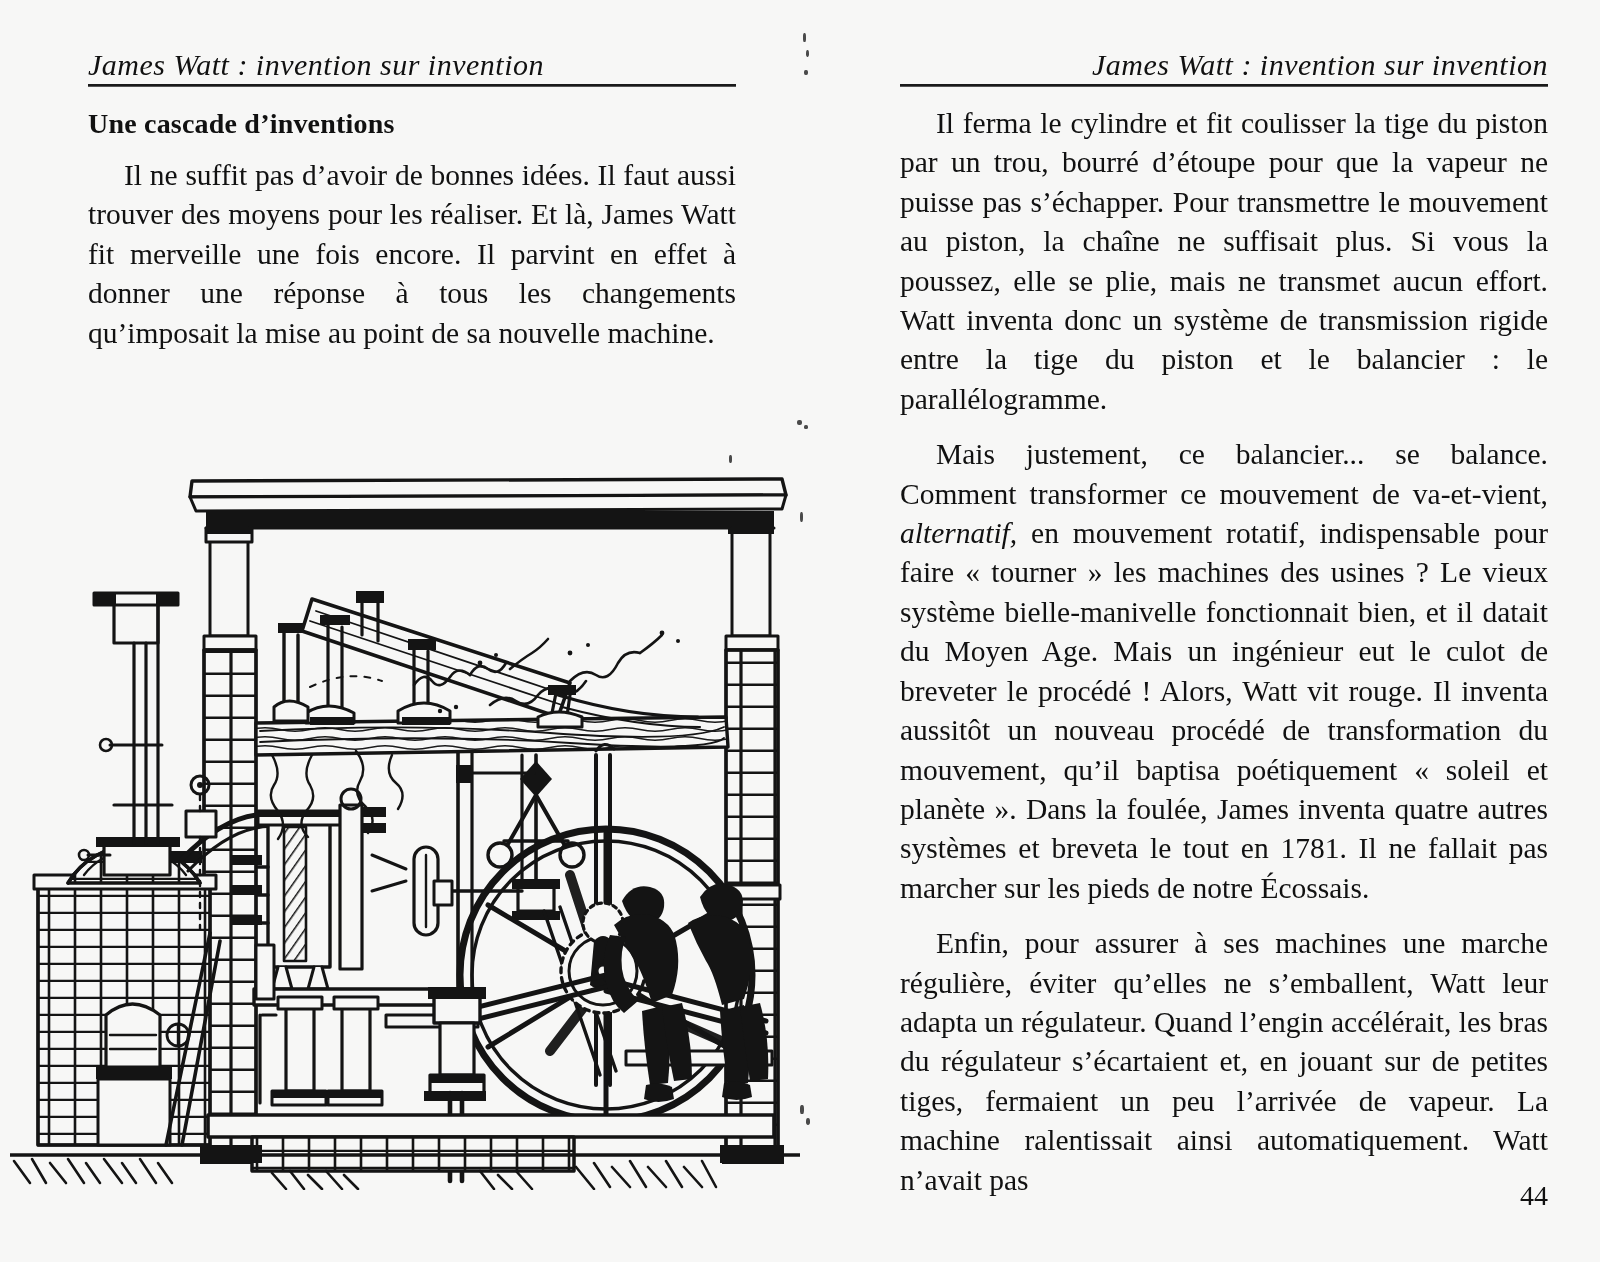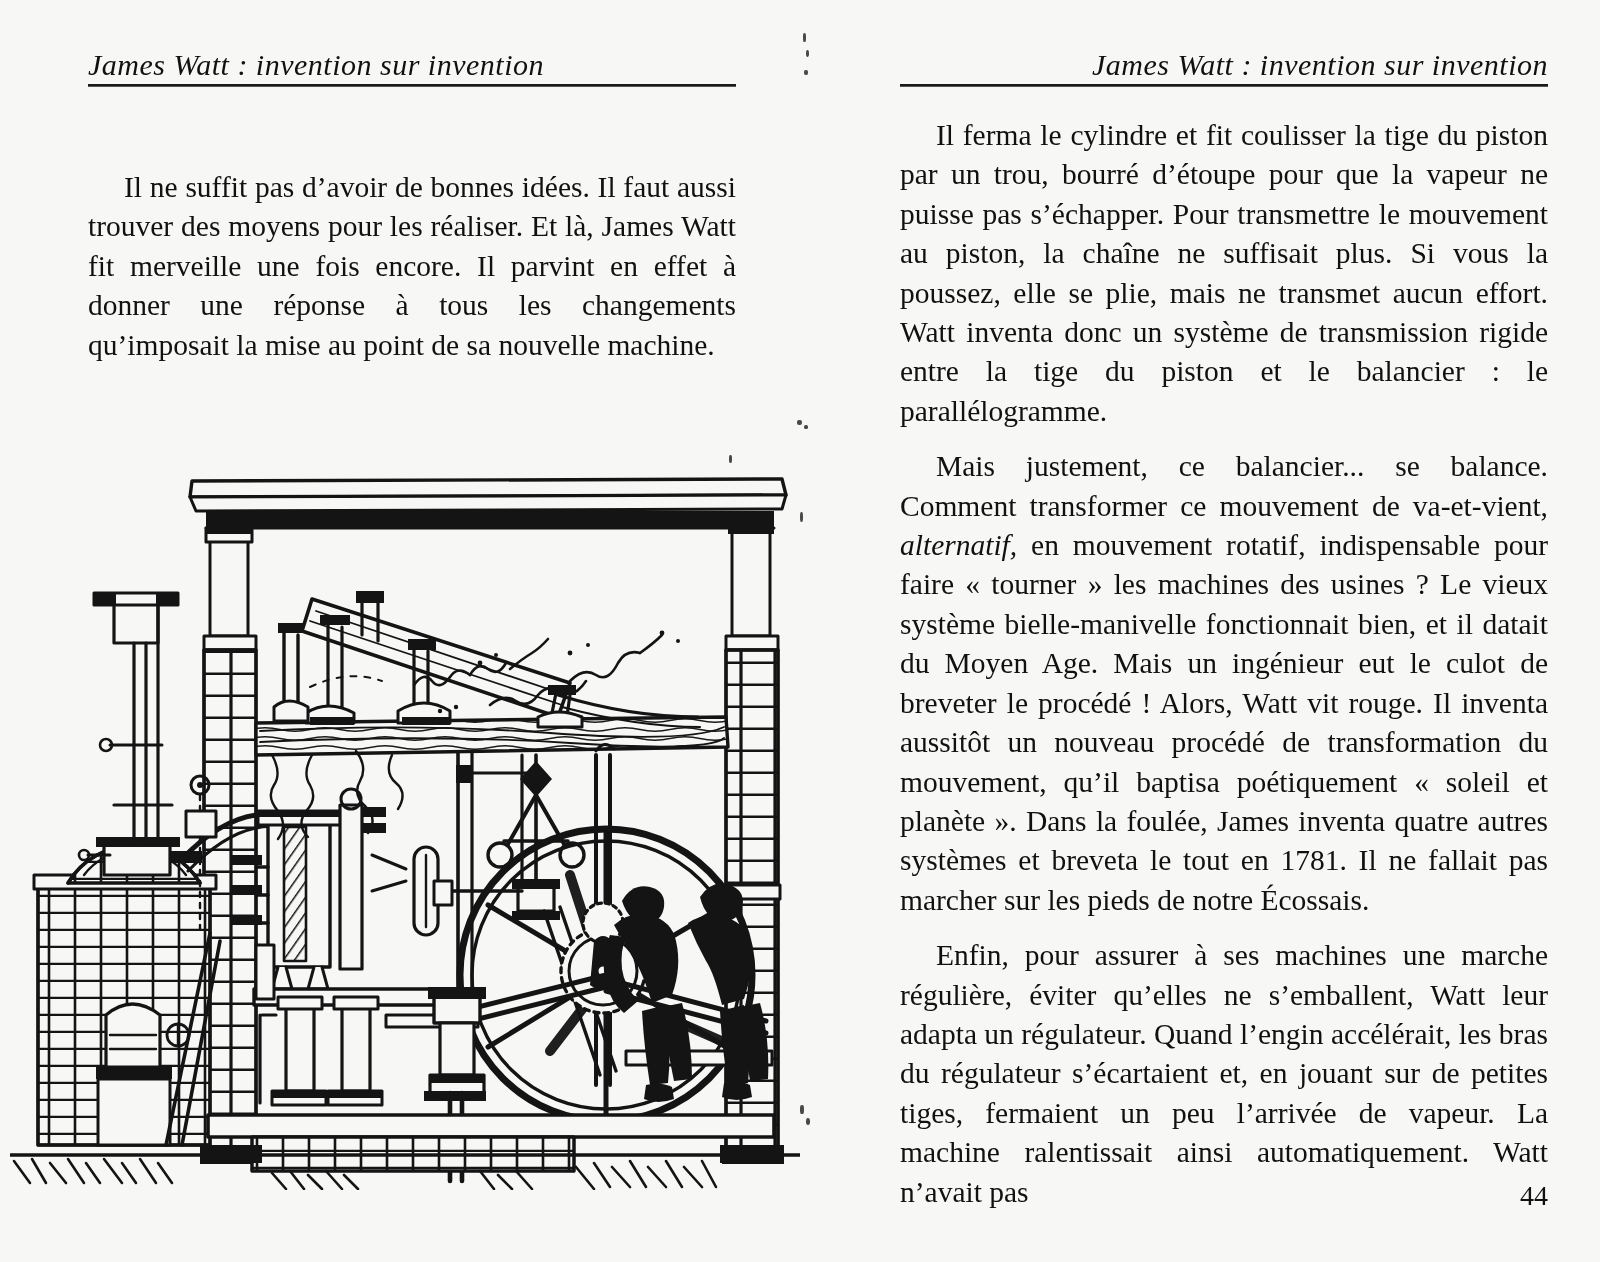--- a/index.html
+++ b/index.html
@@ -42,21 +42,21 @@
     letter-spacing:0.2px;
   }
   .body-text{
     font-size:29.5px;
     line-height:39.4px;
     text-align:justify;
     text-justify:inter-word;
     hyphens:none;
     -webkit-hyphens:none;
   }
-  .body-text p{margin:12px 0 16px 0;text-indent:36px;}
+  .body-text p{margin:0 0 16px 0;text-indent:36px;}
   .body-text p:last-child{margin-bottom:0;}
   .body-text i{font-style:italic;}
 
   .left-body{position:absolute;top:156px;left:0;width:648px;}
   .right-body{position:absolute;top:104px;left:0;width:648px;}
 
   .folio{
     position:absolute;right:0;top:1180px;
     font-size:28px;
   }
@@ -76,20 +76,21 @@
 <body>
 
 <div class="page">
 
   <div class="col col-left">
 
     <div class="runhead l">James Watt : invention sur invention</div>
 
     <div class="rule"></div>
 
+    <div class="subhead">Une cascade d’inventions</div>
 
     <div class="body-text left-body">
       <p>Il ne suffit pas d’avoir de bonnes idées. Il faut aussi trouver des moyens pour les réaliser. Et là, James Watt fit merveille une fois encore. Il parvint en effet à donner une réponse à tous les changements qu’imposait la mise au point de sa nouvelle machine.</p>
     </div>
   </div>
 
   <div class="figure">
     <svg viewBox="0 0 790 735" xmlns="http://www.w3.org/2000/svg" shape-rendering="geometricPrecision">
       <defs>
         <pattern id="brickV" width="34" height="22" patternUnits="userSpaceOnUse">

